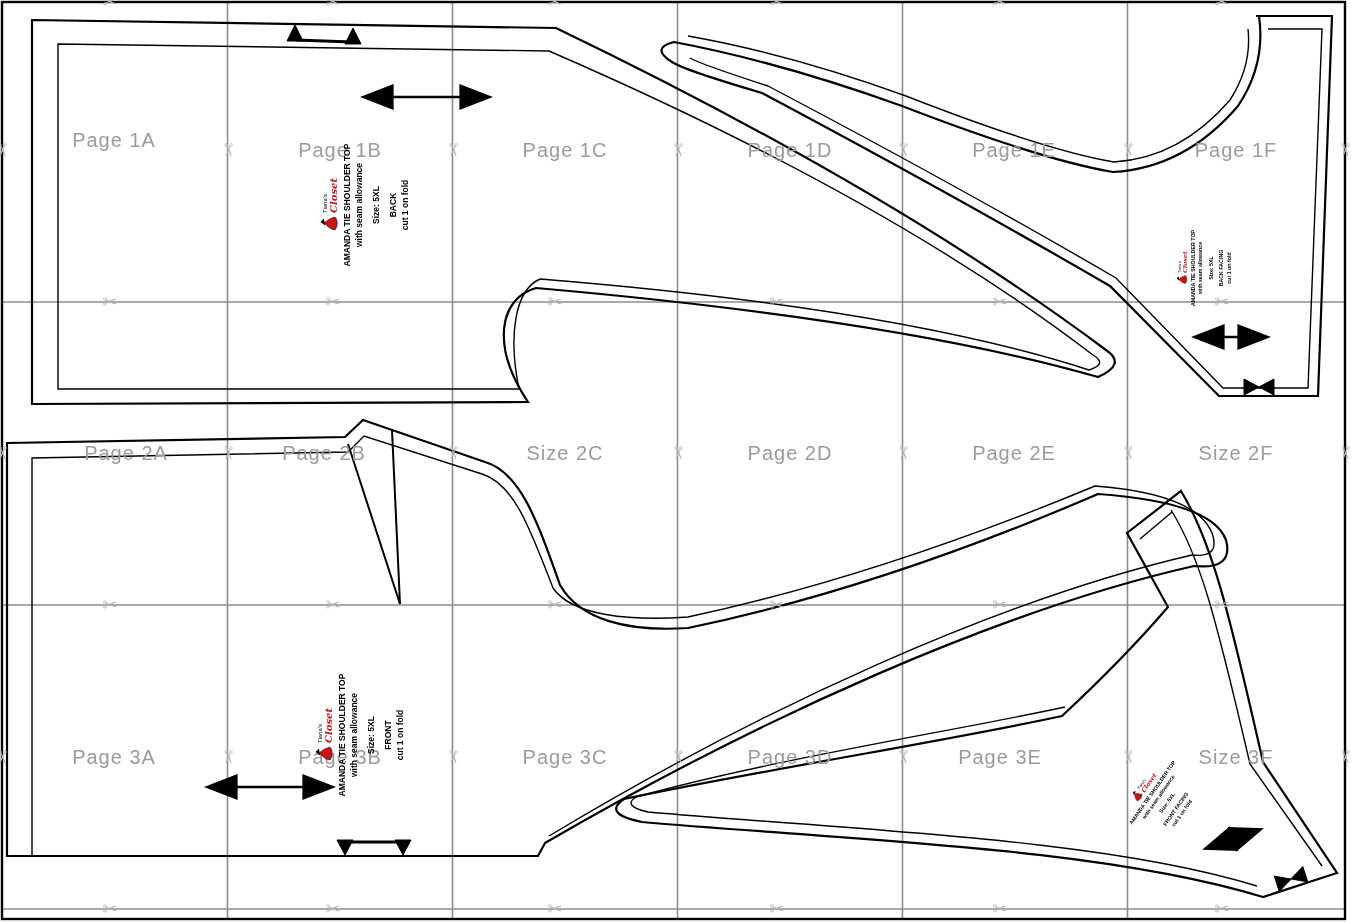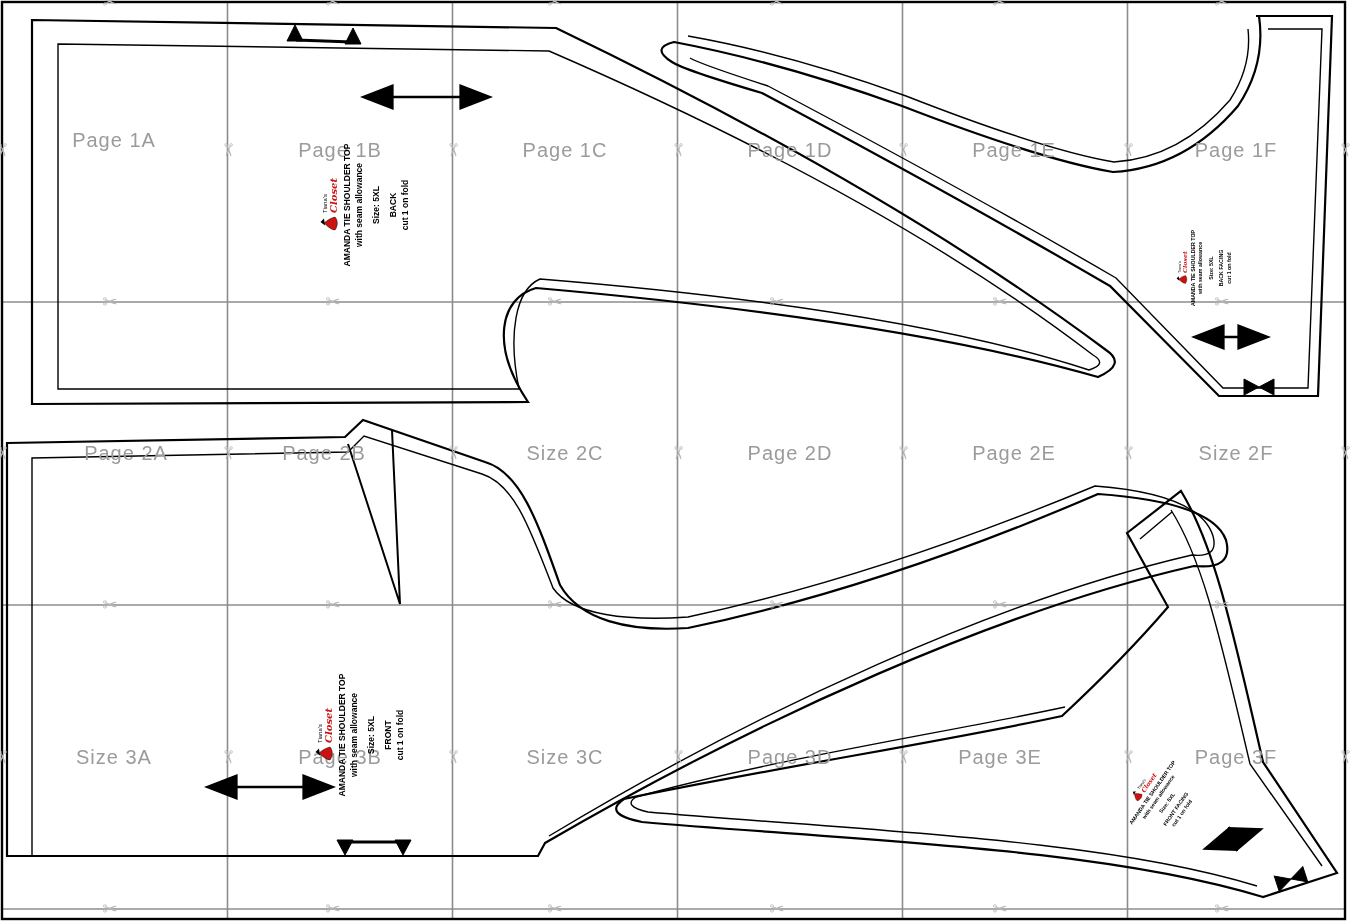--- a/index.html
+++ b/index.html
@@ -106,26 +106,26 @@
   <div class="page-label" style="left:565px;top:150px">Page 1C</div>
   <div class="page-label" style="left:790px;top:150px">Page 1D</div>
   <div class="page-label" style="left:1014px;top:150px">Page 1E</div>
   <div class="page-label" style="left:1236px;top:150px">Page 1F</div>
   <div class="page-label" style="left:126px;top:453px">Page 2A</div>
   <div class="page-label" style="left:324px;top:453px">Page 2B</div>
   <div class="page-label" style="left:565px;top:453px">Size 2C</div>
   <div class="page-label" style="left:790px;top:453px">Page 2D</div>
   <div class="page-label" style="left:1014px;top:453px">Page 2E</div>
   <div class="page-label" style="left:1236px;top:453px">Size 2F</div>
-  <div class="page-label" style="left:114px;top:757px">Size 3A</div>
+  <div class="page-label" style="left:114px;top:757px">Page 3A</div>
   <div class="page-label" style="left:340px;top:757px">Page 3B</div>
-  <div class="page-label" style="left:565px;top:757px">Size 3C</div>
+  <div class="page-label" style="left:565px;top:757px">Page 3C</div>
   <div class="page-label" style="left:790px;top:757px">Page 3D</div>
   <div class="page-label" style="left:1000px;top:757px">Page 3E</div>
-  <div class="page-label" style="left:1236px;top:757px">Page 3F</div>
+  <div class="page-label" style="left:1236px;top:757px">Size 3F</div>
 
   <div id="scissor-layer">
       <span class="scissor v" style="left: 2px; top: 150px;">✂</span>
       <span class="scissor v" style="left: 2px; top: 453px;">✂</span>
       <span class="scissor v" style="left: 2px; top: 757px;">✂</span>
       <span class="scissor v" style="left: 227.5px; top: 150px;">✂</span>
       <span class="scissor v" style="left: 227.5px; top: 453px;">✂</span>
       <span class="scissor v" style="left: 227.5px; top: 757px;">✂</span>
       <span class="scissor v" style="left: 452.5px; top: 150px;">✂</span>
       <span class="scissor v" style="left: 452.5px; top: 453px;">✂</span>

